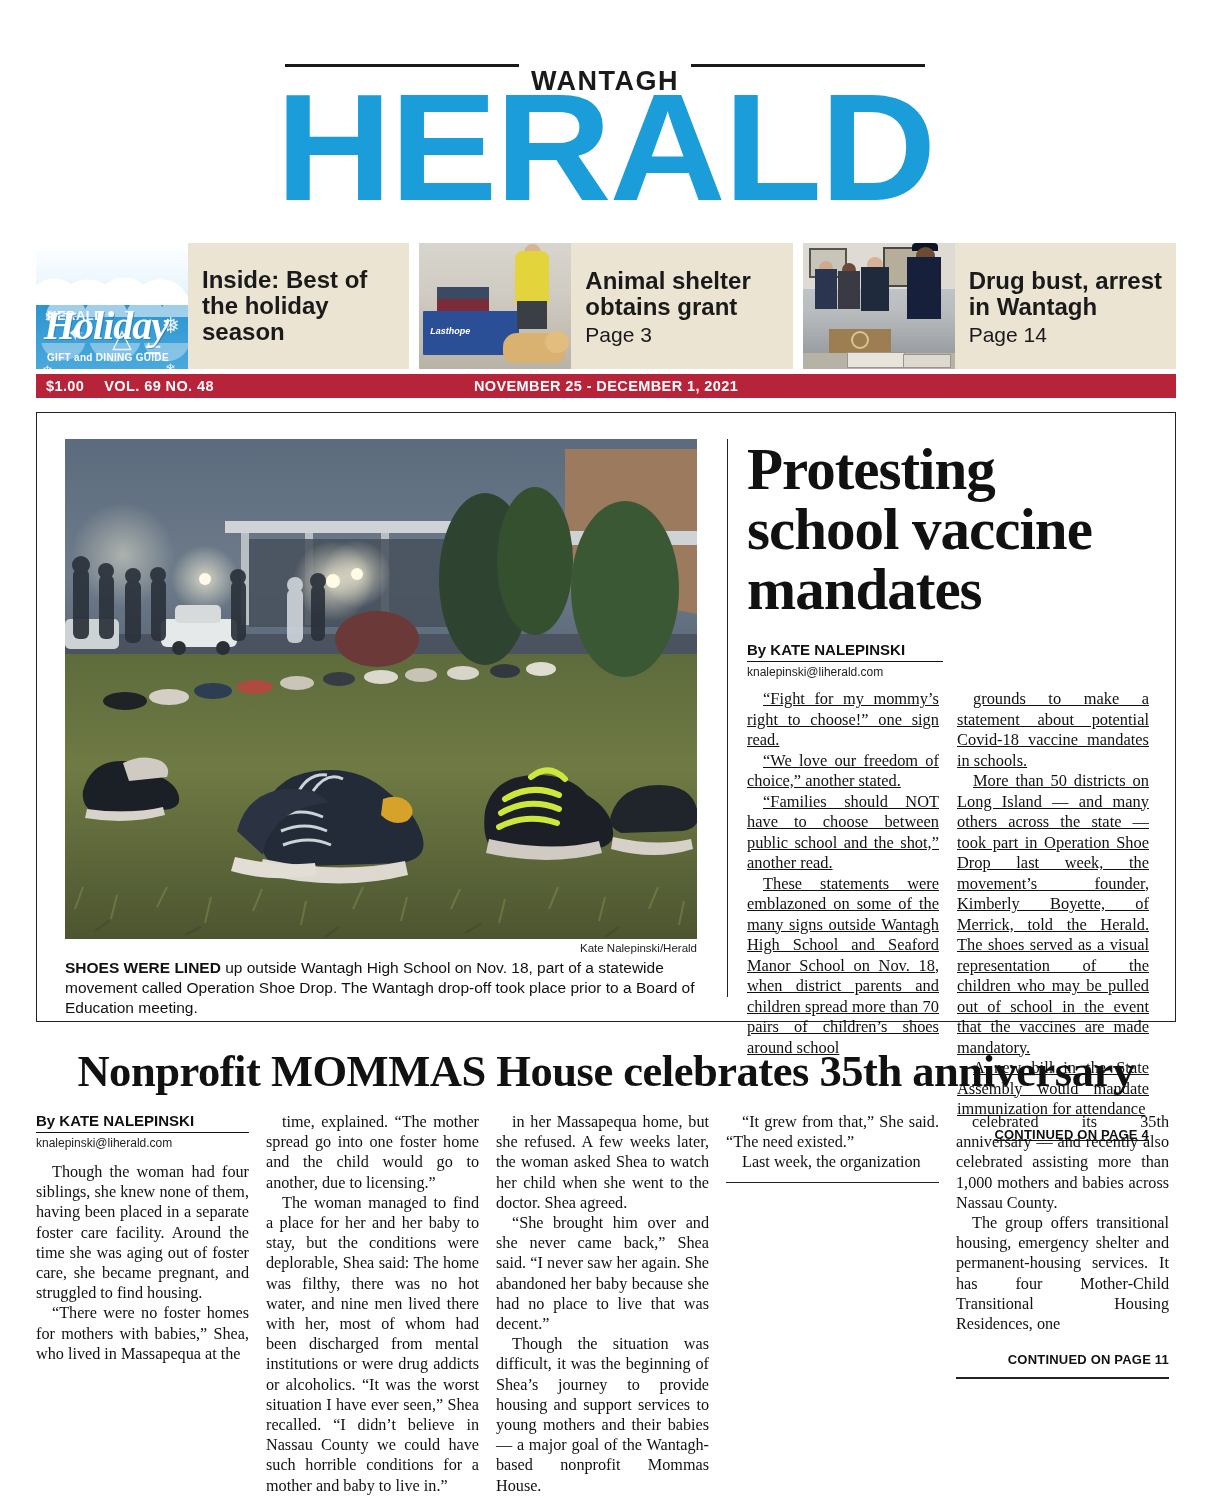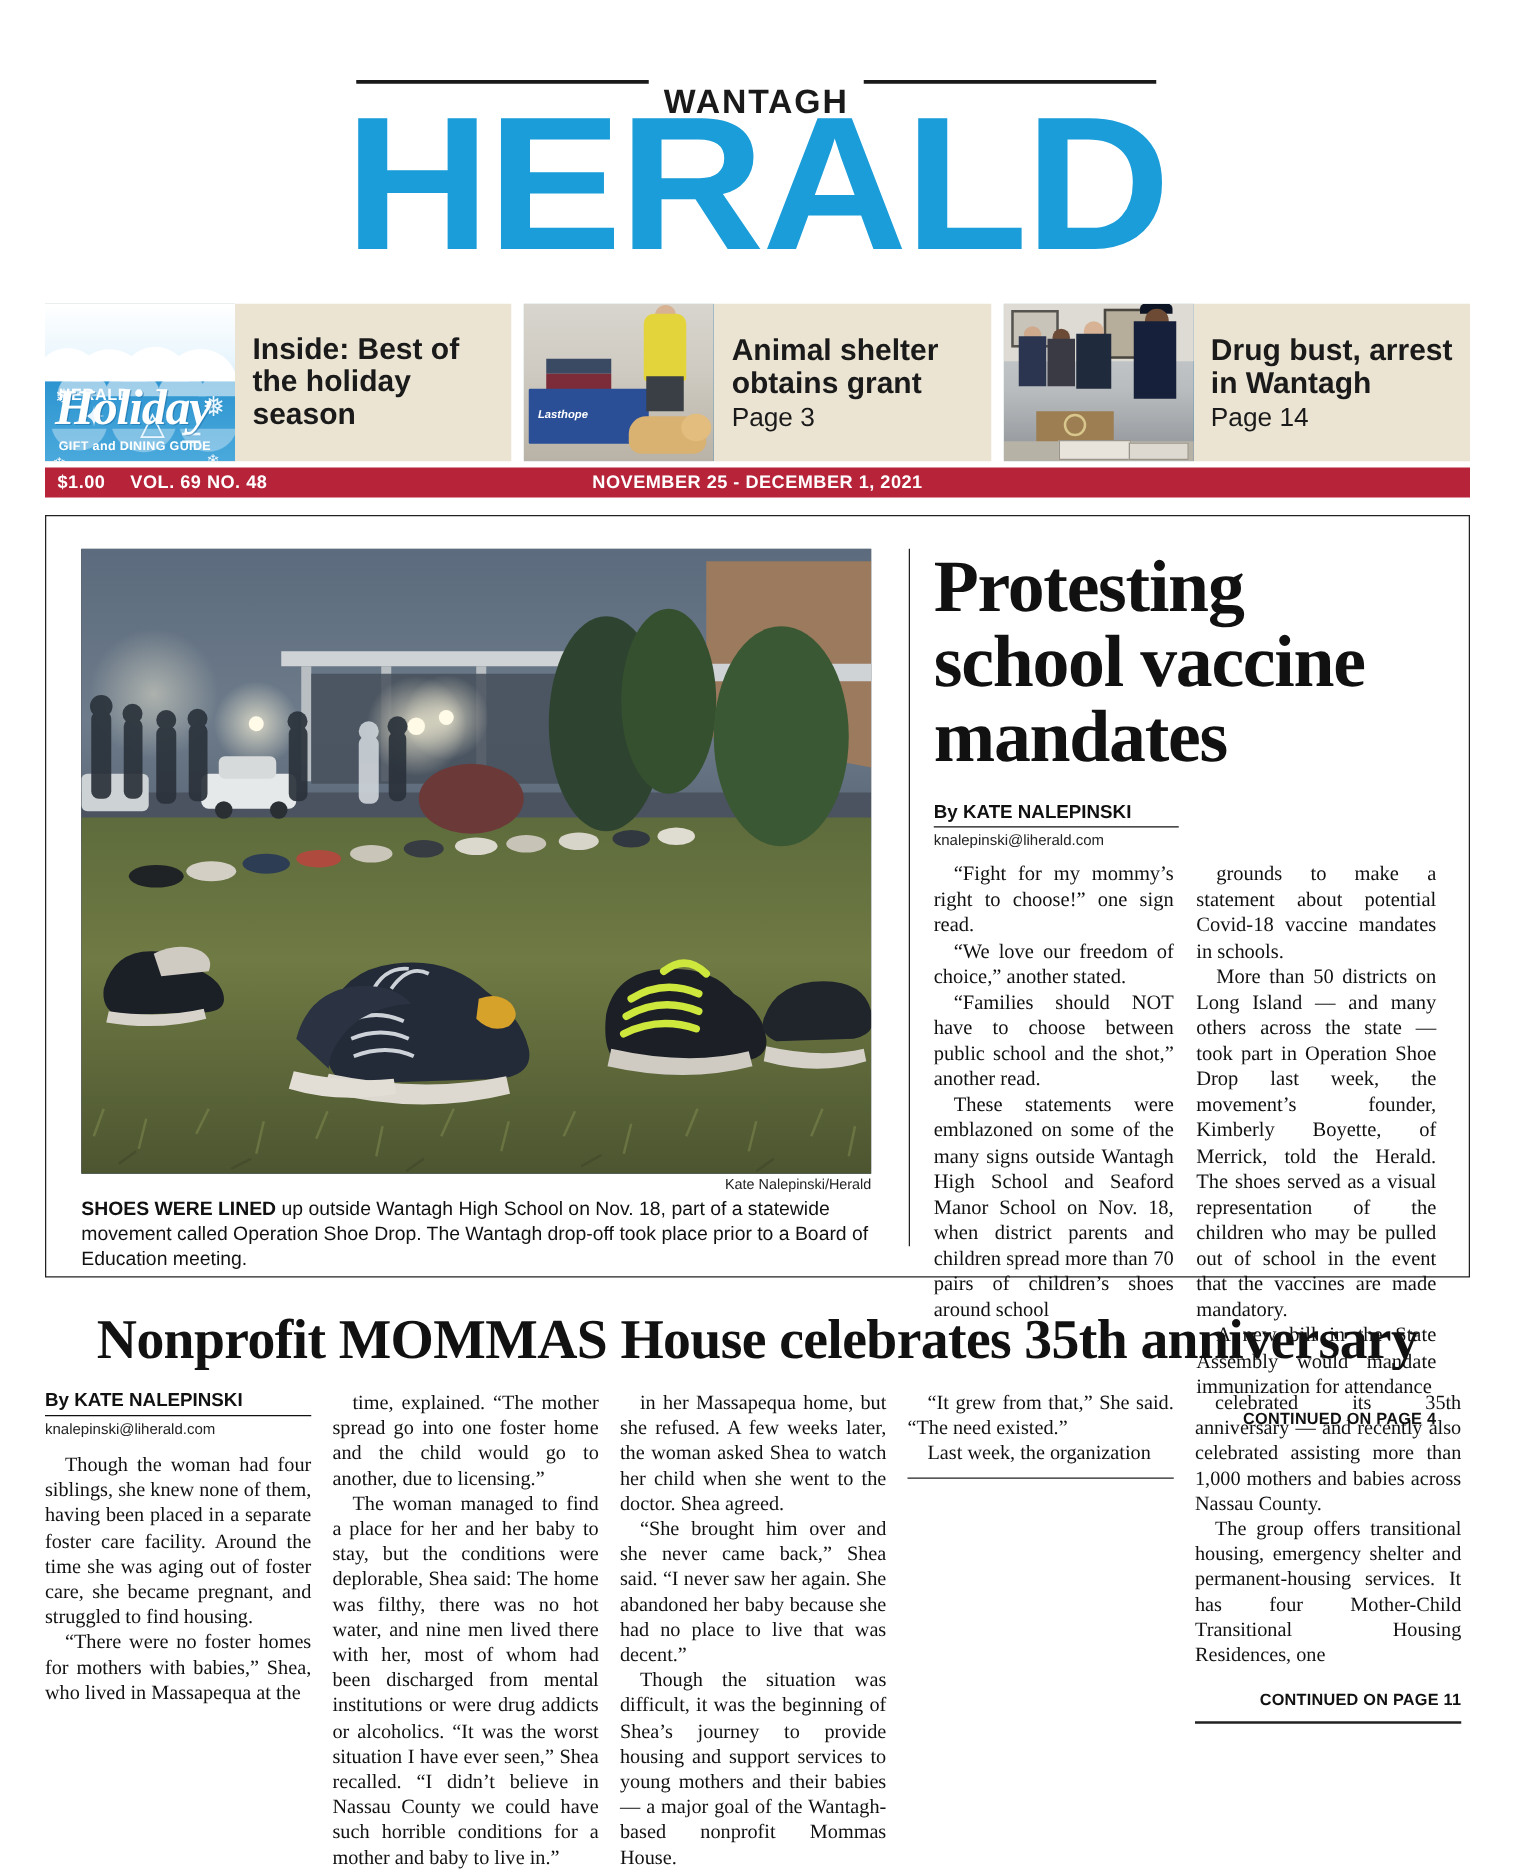--- a/index.html
+++ b/index.html
@@ -105,21 +105,21 @@
   .vrule{position:absolute;left:662px;top:0;width:1px;height:558px;background:#222;}
 
   .lead-right{position:absolute;left:682px;top:0;width:402px;}
   .lead-head{font-family:"Liberation Serif",serif;font-weight:bold;font-size:59px;line-height:60px;
      letter-spacing:-1px;color:#111;}
   .byline-block{margin-top:22px;width:196px;}
   .byline{font-family:"Liberation Sans",sans-serif;font-weight:bold;font-size:15px;color:#111;
      border-bottom:1.5px solid #111;padding-bottom:3px;}
   .byline .by{font-weight:bold;}
   .email{font-family:"Liberation Sans",sans-serif;font-size:12px;color:#222;margin-top:3px;}
-  .lead-cols{margin-top:10px;display:flex;gap:18px;}
+  .lead-cols{margin-top:10px;display:flex;gap:18px;text-decoration:underline;}
   .lead-col{width:192px;}
   .bodytxt{font-family:"Liberation Serif",serif;font-size:16.4px;line-height:20.5px;
      text-align:justify;color:#111;}
   .bodytxt p{margin:0;text-indent:16px;}
   .bodytxt p.first{text-indent:16px;}
   .contd{font-family:"Liberation Sans",sans-serif;font-weight:bold;font-size:13px;
      text-align:right;margin-top:7px;letter-spacing:.2px;}
 
   
   .story2{position:absolute;left:36px;top:1046px;width:1140px;}

